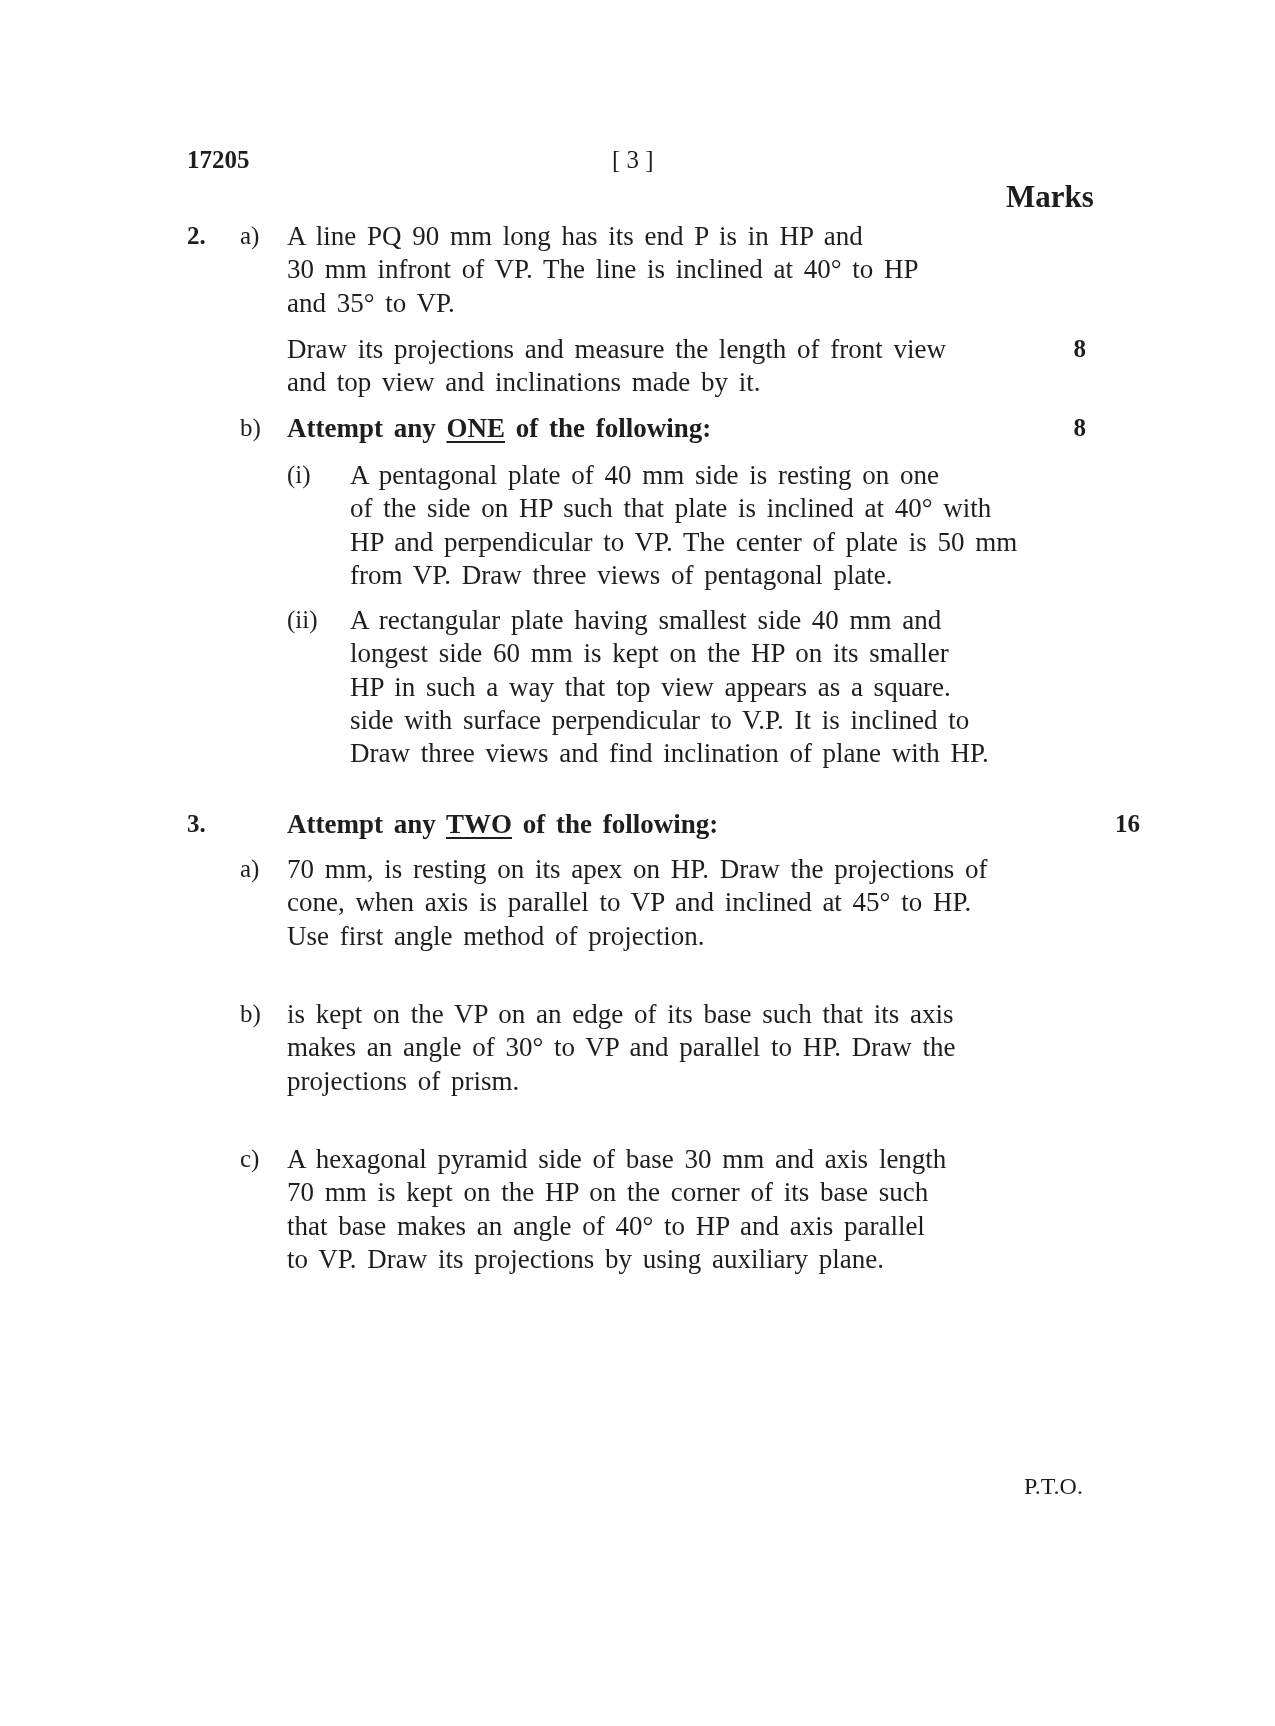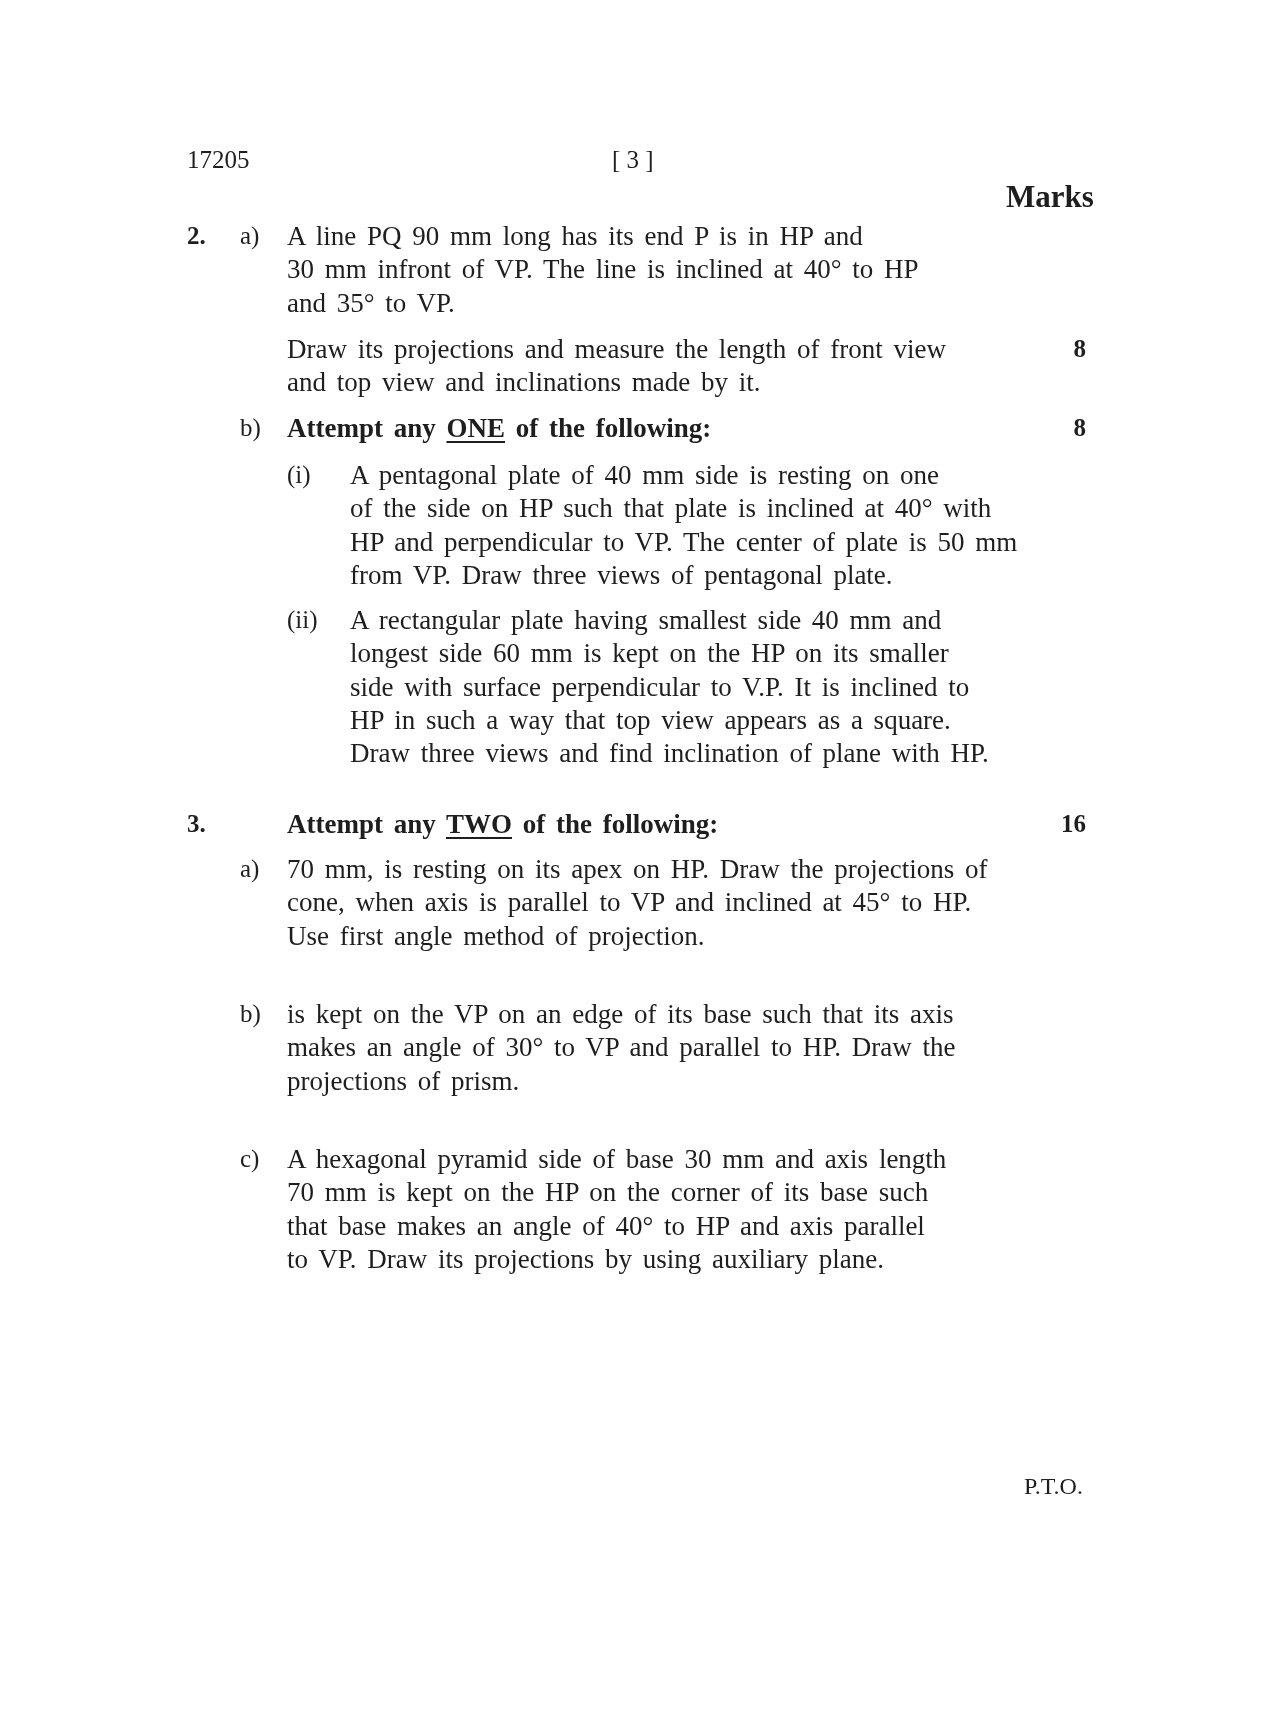--- a/index.html
+++ b/index.html
@@ -10,21 +10,21 @@
   .marks-h { font-size: 31px; font-weight: bold; }
   .para { position: absolute; font-size: 27px; line-height: 33.3px; word-spacing: 4px; }
   .num { position: absolute; font-size: 25px; }
   .bold { font-weight: bold; }
   .mark { position: absolute; font-size: 25px; font-weight: bold; text-align: right; width: 60px; }
   u { text-decoration: underline; text-underline-offset: 4px; text-decoration-thickness: 1.5px; }
 </style>
 </head>
 <body>
 
-<div class="abs hdr" style="left:187px;">17205</div>
+<div class="abs hdr" style="left:187px;font-weight:bold;">17205</div>
 <div class="abs hdr" style="left:612px;">[ 3 ]</div>
 <div class="abs marks-h" style="left:1006px; top:179px;">Marks</div>
 
 <div>
   <div class="num bold" style="left:187px; top:222px;">2.</div>
   <div class="num" style="left:240px; top:222px;">a)</div>
   <div class="para" style="left:287px; top:220px;">
     <div>A line PQ 90 mm long has its end P is in HP and</div>
     <div>30 mm infront of VP. The line is inclined at 40° to HP</div>
     <div>and 35° to VP.</div>
@@ -48,34 +48,34 @@
     <div>A pentagonal plate of 40 mm side is resting on one</div>
     <div>of the side on HP such that plate is inclined at 40° with</div>
     <div>HP and perpendicular to VP. The center of plate is 50 mm</div>
     <div>from VP. Draw three views of pentagonal plate.</div>
   </div>
 
   <div class="num" style="left:287px; top:606px;">(ii)</div>
   <div class="para" style="left:350px; top:604px;">
     <div>A rectangular plate having smallest side 40 mm and</div>
     <div>longest side 60 mm is kept on the HP on its smaller</div>
+    <div>HP in such a way that top view appears as a square.</div>
     <div>side with surface perpendicular to V.P. It is inclined to</div>
-    <div>HP in such a way that top view appears as a square.</div>
     <div>Draw three views and find inclination of plane with HP.</div>
   </div>
 </div>
 
 <div>
   <div class="num bold" style="left:187px; top:810px;">3.</div>
   <div class="para bold" style="left:287px; top:808px;">
     <span>Attempt any</span>
     <u>TWO</u>
     <span>of the following:</span>
   </div>
-  <div class="mark" style="left:1026px; top:810px;">16</div>
+  <div class="mark" style="left:1080px; top:810px;">16</div>
 
   <div class="num" style="left:240px; top:855px;">a)</div>
   <div class="para" style="left:287px; top:853px;">
     <div>70 mm, is resting on its apex on HP. Draw the projections of</div>
     <div>cone, when axis is parallel to VP and inclined at 45° to HP.</div>
     <div>Use first angle method of projection.</div>
   </div>
 
   <div class="num" style="left:240px; top:1000px;">b)</div>
   <div class="para" style="left:287px; top:998px;">

